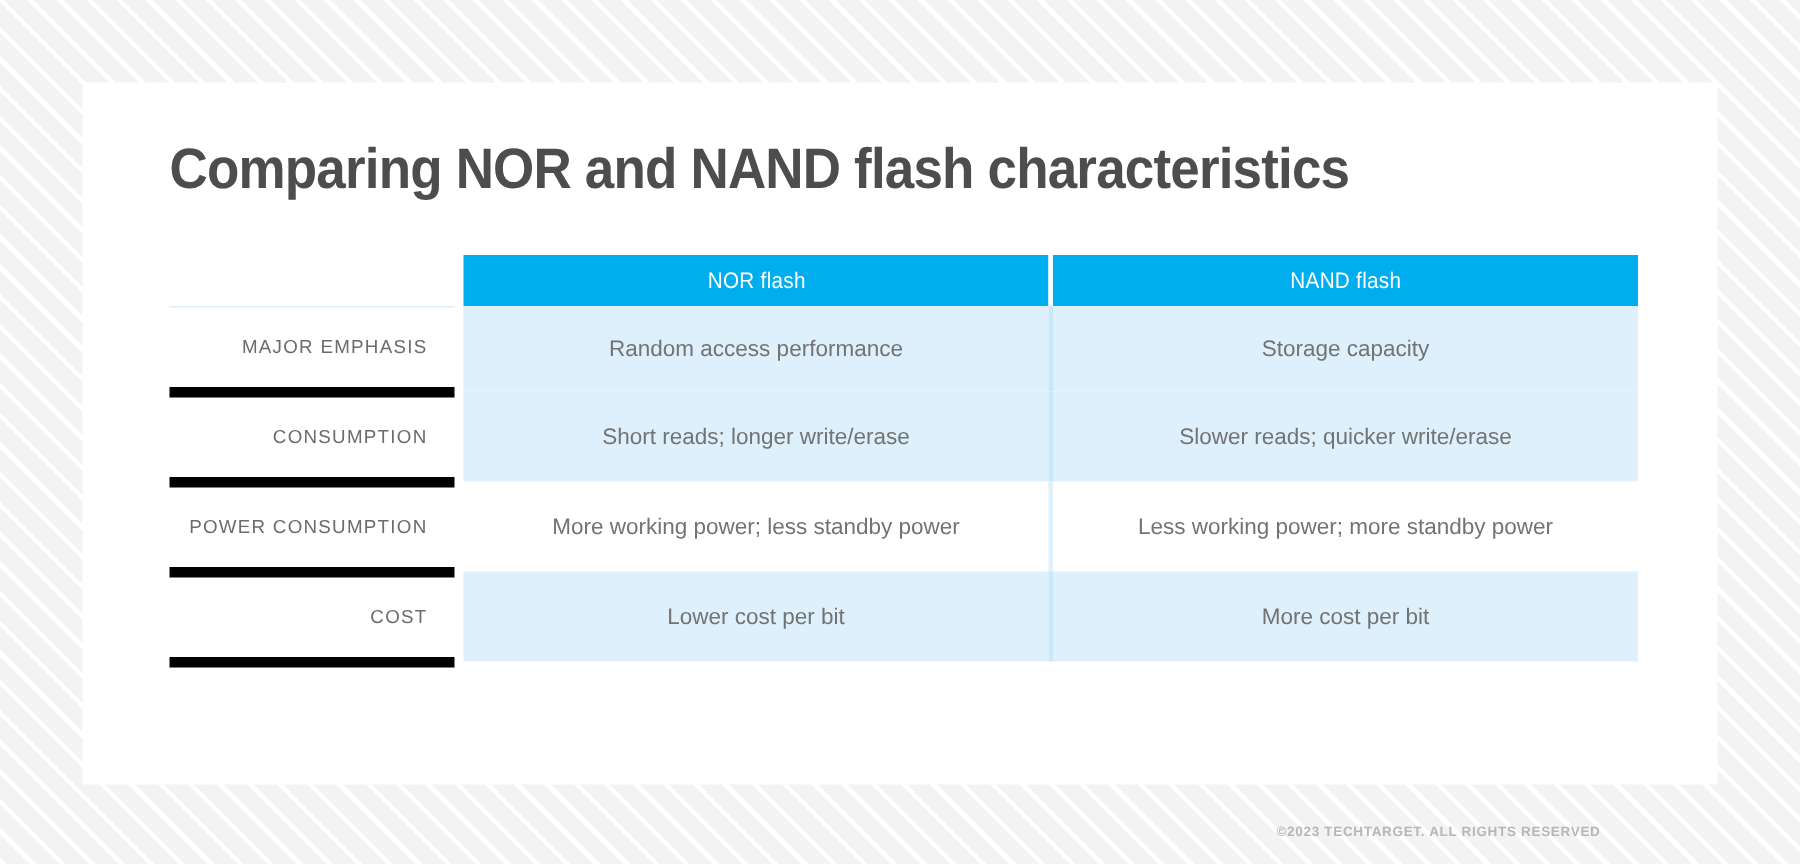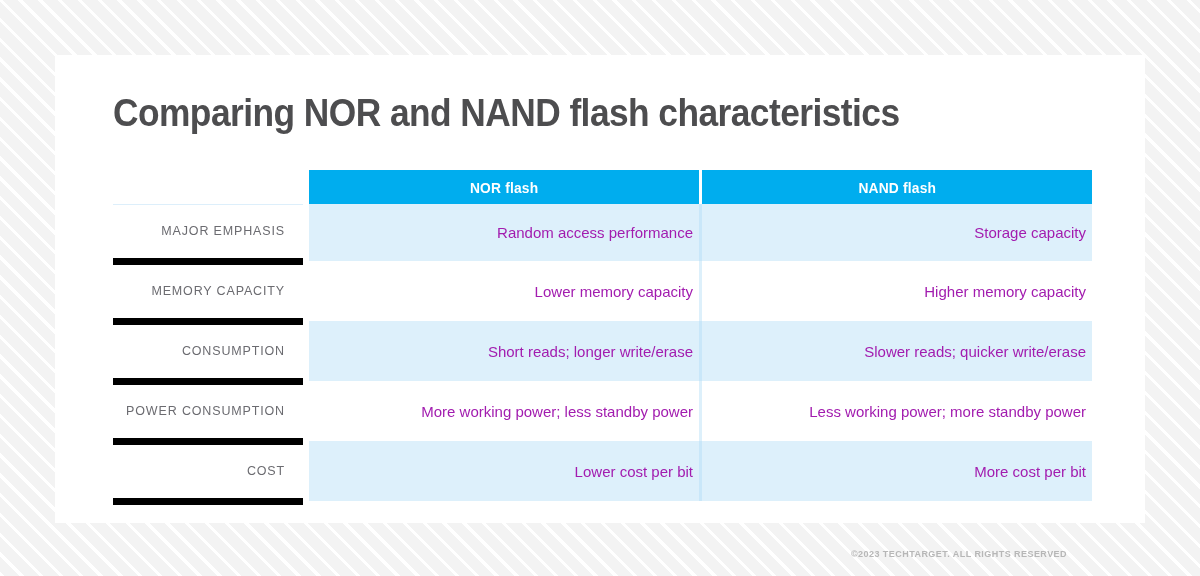--- a/index.html
+++ b/index.html
@@ -63,21 +63,21 @@
 
   .hdr-blank {
     background: transparent;
     border: none;
   }
 
   .hdr-cell {
     background: #00ADEE;
     color: #ffffff;
     font-size: 15px;
-    font-weight: bold;
+    font-weight: normal;
     text-align: center;
     letter-spacing: 0.2px;
     height: 34px;
     padding: 0;
     transform-origin: center;
   }
   .hdr-cell span {
     display: inline-block;
     transform: scaleX(0.92);
   }
@@ -101,22 +101,22 @@
     white-space: nowrap;
   }
 
   .row-gap {
     background: #ffffff;
     padding: 0;
   }
 
   .data-cell {
     font-size: 15px;
-    color: #a21caf;
-    text-align: right;
+    color: #737373;
+    text-align: center;
     height: 53px;
     vertical-align: middle;
     padding: 0 6px;
     white-space: nowrap;
   }
 
   tr.shade .data-cell { background: #ddf0fb; }
   tr.plain .data-cell { background: #ffffff; }
 
   tr.shade .mid-sep { background: #c9e7f9; }
@@ -199,27 +199,20 @@
     <tbody>
 
       <tr class="shade">
         <td class="row-label">MAJOR EMPHASIS</td>
         <td class="row-gap"></td>
         <td class="data-cell">Random access performance</td>
         <td class="mid-sep"></td>
         <td class="data-cell">Storage capacity</td>
       </tr>
 
-      <tr class="plain">
-        <td class="row-label">MEMORY CAPACITY</td>
-        <td class="row-gap"></td>
-        <td class="data-cell">Lower memory capacity</td>
-        <td class="mid-sep"></td>
-        <td class="data-cell">Higher memory capacity</td>
-      </tr>
 
       <tr class="shade">
         <td class="row-label">CONSUMPTION</td>
         <td class="row-gap"></td>
         <td class="data-cell">Short reads; longer write/erase</td>
         <td class="mid-sep"></td>
         <td class="data-cell">Slower reads; quicker write/erase</td>
       </tr>
 
       <tr class="plain">

